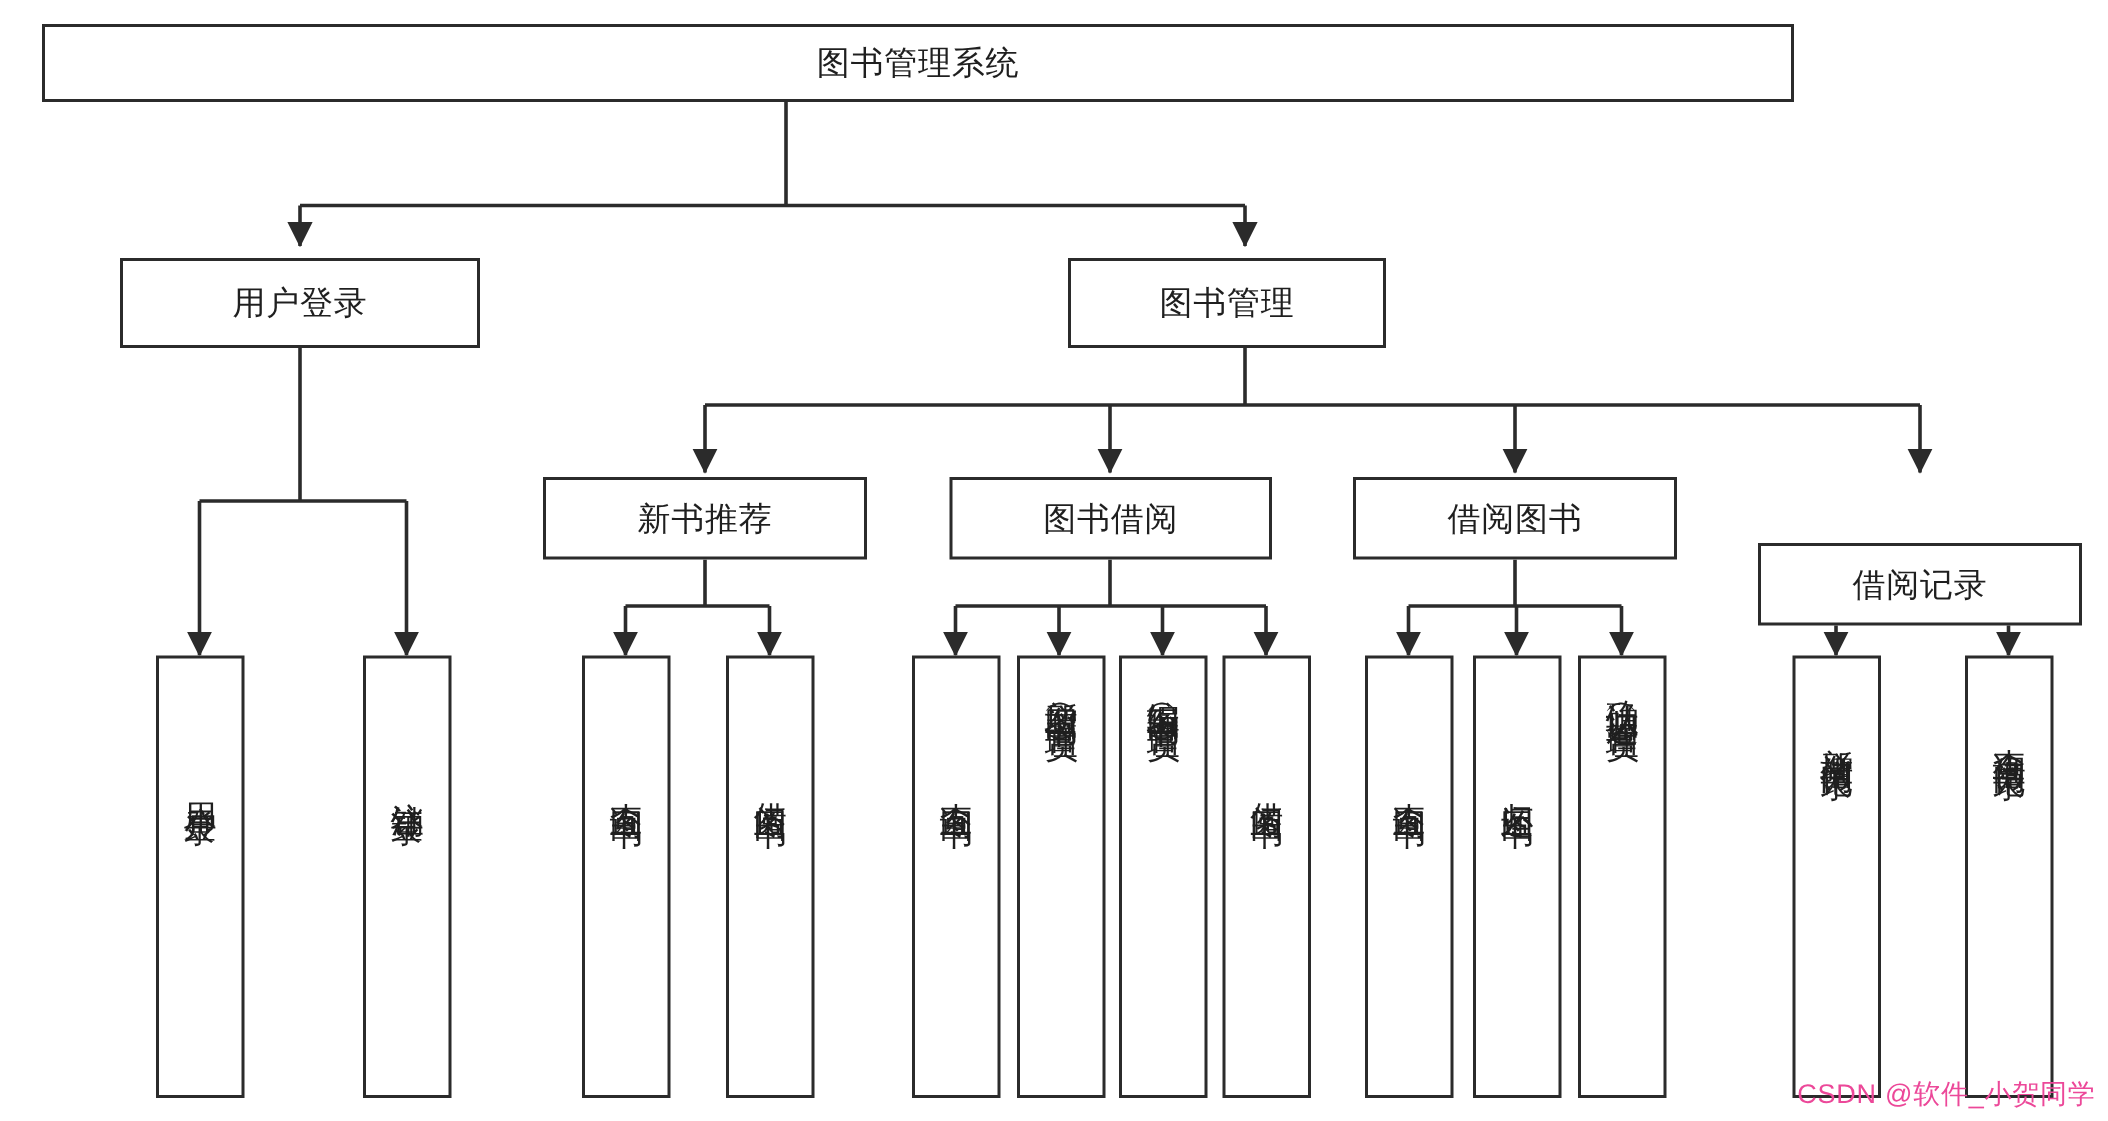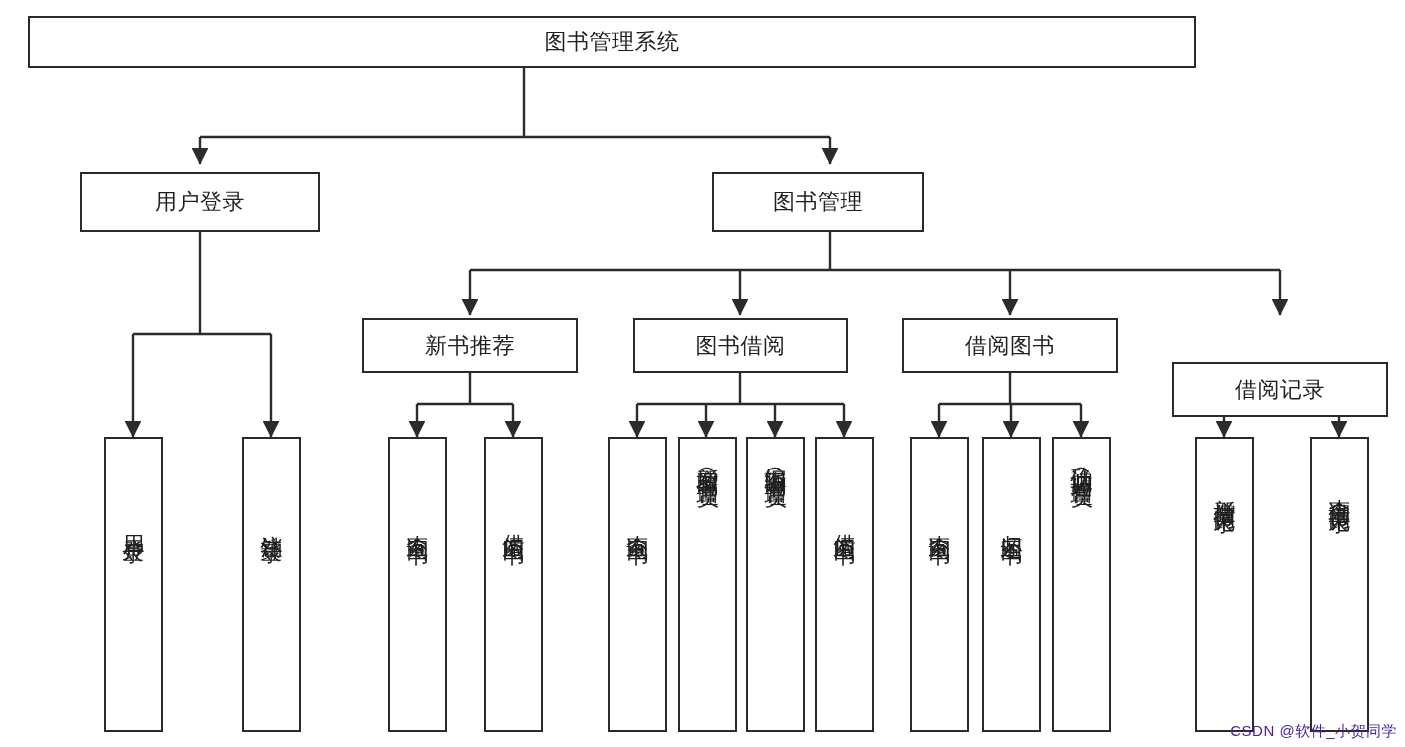--- a/index.html
+++ b/index.html
@@ -56,22 +56,22 @@
     text-orientation: upright;
     font-size: 22px;
     letter-spacing: 3px;
     line-height: 1.0;
     white-space: nowrap;
   }
   .watermark {
     position: absolute;
     right: 8px;
     bottom: 6px;
-    font-size: 15px;
-    color: #4c1d95;
+    font-size: 18px;
+    color: #ec4899;
     z-index: 3;
     white-space: nowrap;
     letter-spacing: 0.5px;
   }
 </style>
 </head>
 <body>
 
 <div id="diagram-root">
 

